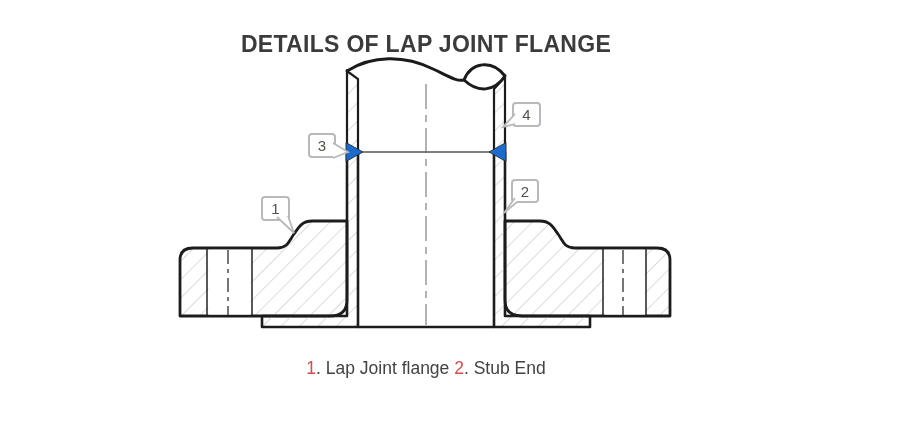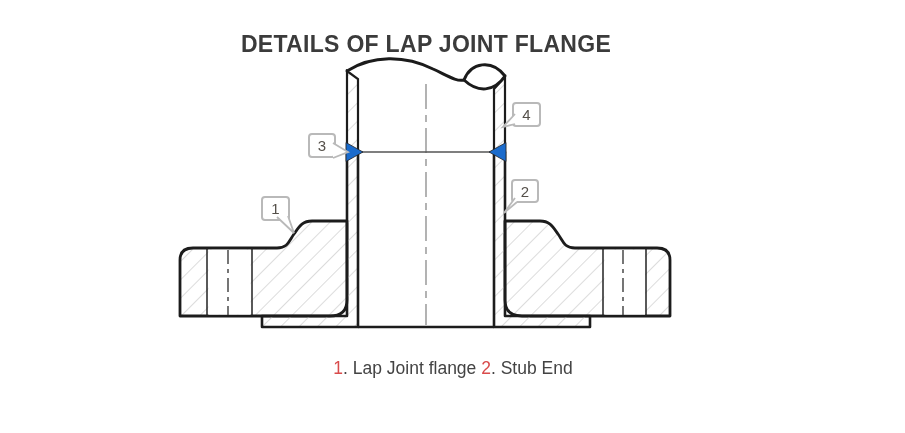--- a/index.html
+++ b/index.html
@@ -6,21 +6,21 @@
   body{width:905px;height:433px;position:relative;overflow:hidden;
        font-family:"Liberation Sans", sans-serif;}
   .stage{position:absolute;left:0;top:0;width:905px;height:433px;}
   .title{
     position:absolute;left:0;top:12px;width:852px;
     text-align:center;font-size:23px;font-weight:bold;
     color:#3b3b3b;letter-spacing:.3px;margin-top:19px;
   }
   .legend{
     position:absolute;left:0;top:354px;width:852px;
-    text-align:center;color:#434343;font-size:17.5px;line-height:28px;padding-left:27px;
+    text-align:center;color:#434343;font-size:17.5px;line-height:28px;
   }
   .legend .seg-red{font-weight:400;}
   svg{position:absolute;left:0;top:0;}
   .callout-num{font-size:15px;fill:#55504a;font-family:"Liberation Sans",sans-serif;}
 </style>
 </head>
 <body>
 
 <div class="stage">
 

